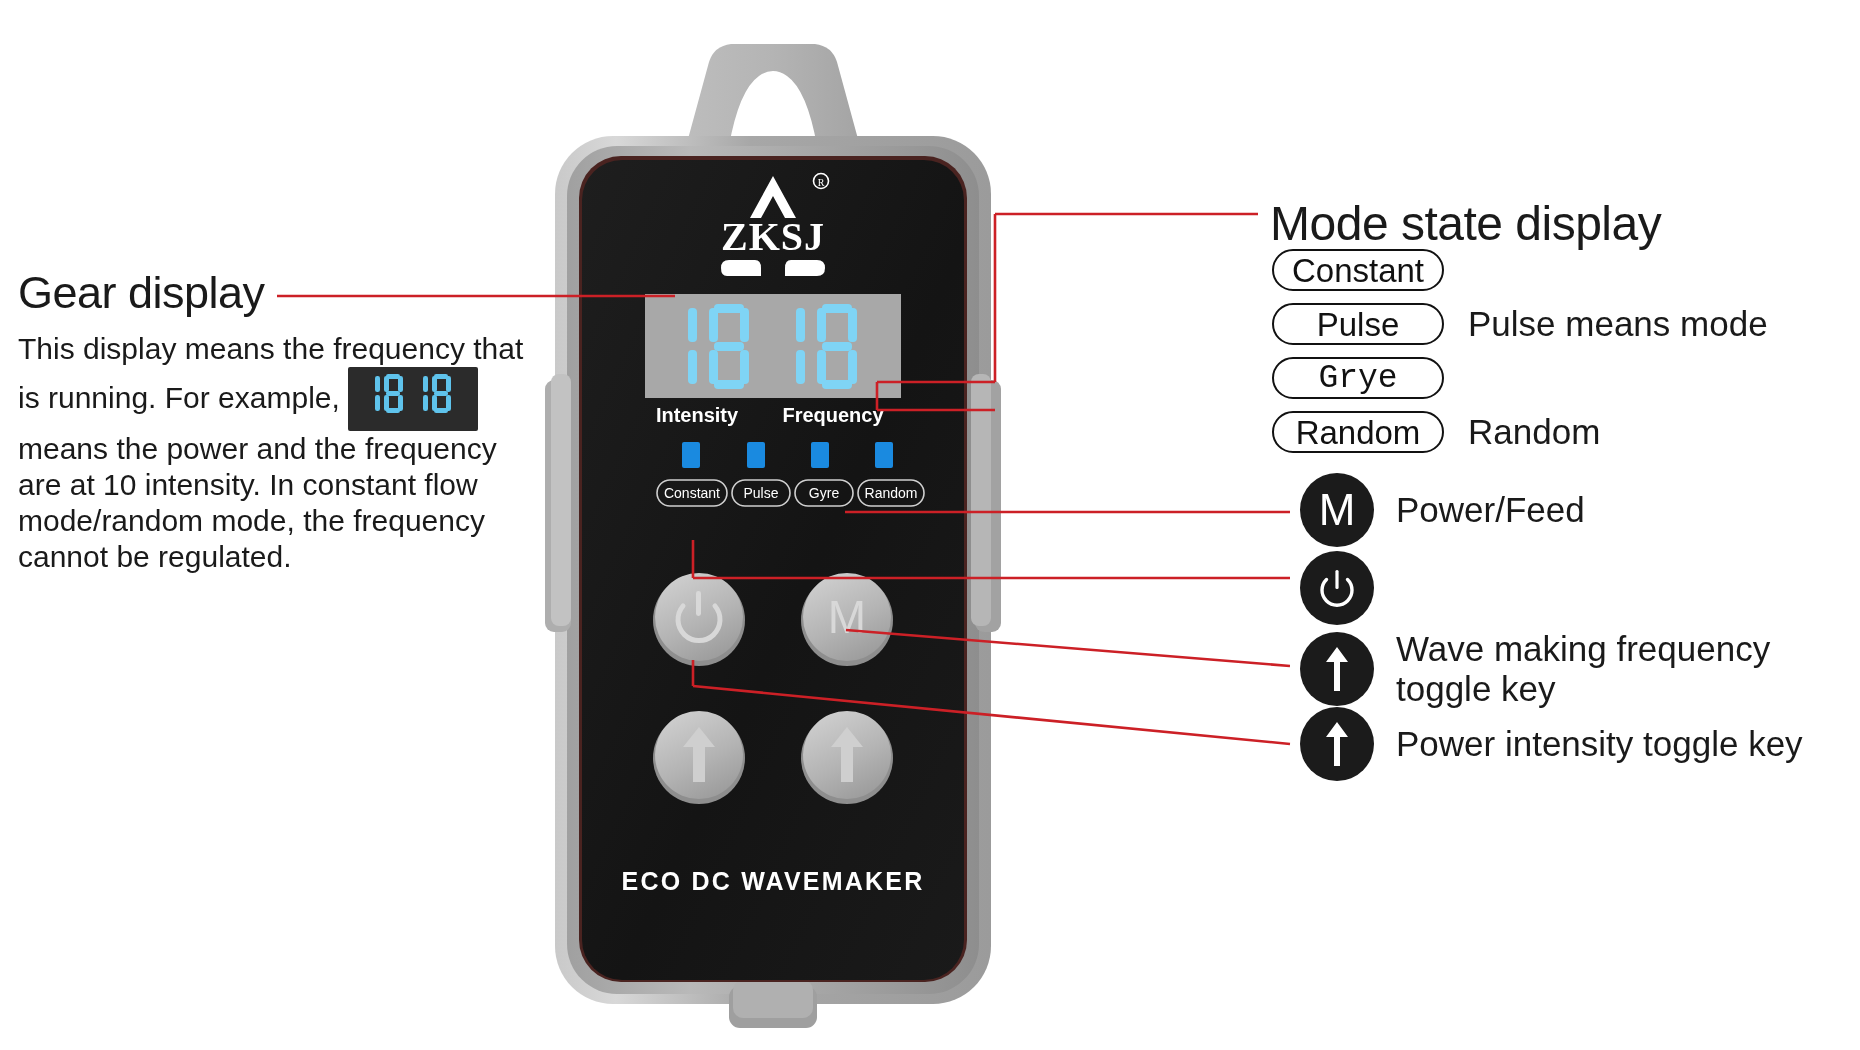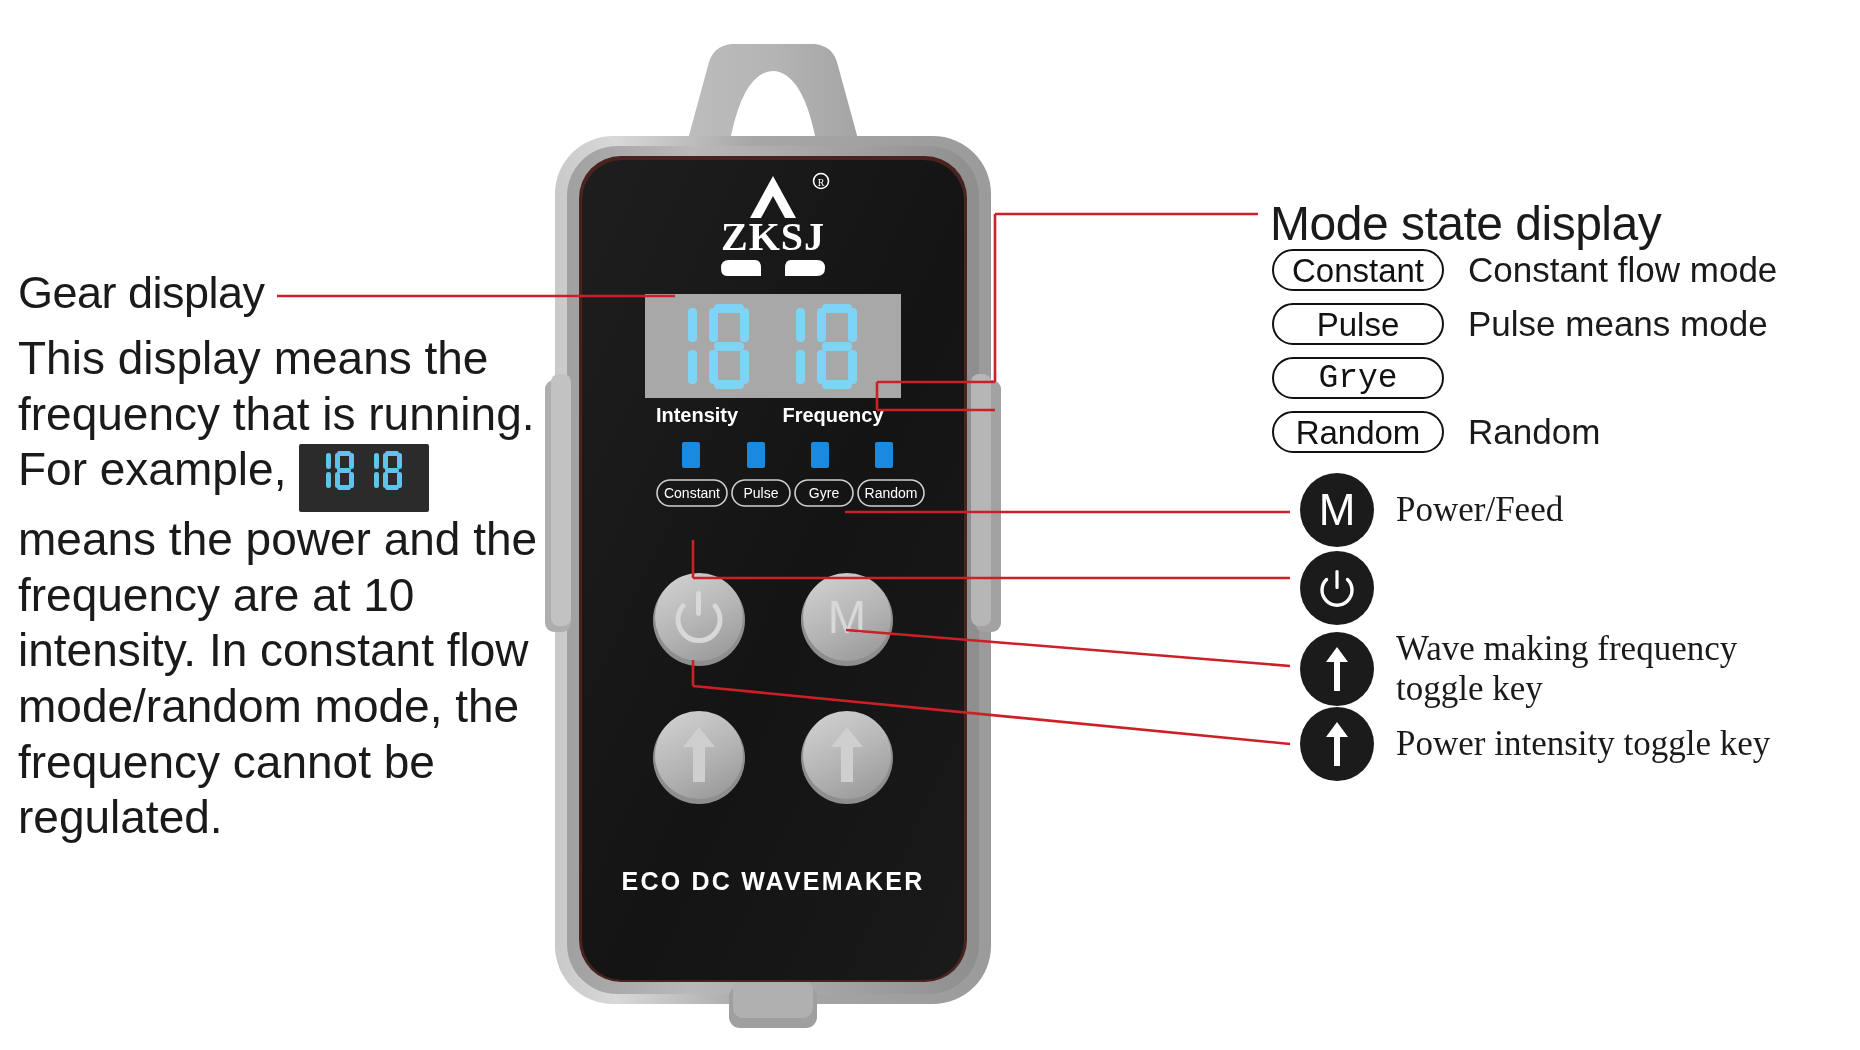--- a/index.html
+++ b/index.html
@@ -12,21 +12,21 @@
     position:relative;
     overflow:hidden;
   }
   .stage { position:absolute; inset:0; }
 
   
   #left-block {
     position:absolute; left:18px; top:262px; width:520px;margin-top:8px;
   }
   #gear-title { font-size:45px; line-height:1.0; letter-spacing:-0.5px; white-space:nowrap; }
-  #gear-para { font-size:46px; line-height:1.21; margin-top:16px; }
+  #gear-para { font-size:30px; line-height:1.21; margin-top:16px; }
   .inline-lcd {
     display:inline-block; vertical-align:-8px;
     background:#2b2b2b; padding:5px 13px 6px 13px; margin-right:6px;
     border-radius:2px;
   }
   .seg-sm { display:inline-block; }
   .seg-sm svg { display:block; }
 
   
   #mode-state-title {
@@ -44,21 +44,21 @@
 
   .icon-circle {
     width:74px; height:74px; border-radius:50%;
     background:#1b1b1b; display:flex; align-items:center; justify-content:center;
     flex:0 0 auto;
   }
   .icon-circle .m-glyph {
     color:#fff; font-size:44px; line-height:1; font-weight:400;
     font-family:"Liberation Sans", sans-serif;
   }
-  .legend-desc2 { font-size:35px; line-height:1.14; margin-left:22px;font-family:Liberation Serif, serif; }
+  .legend-desc2 { font-size:35px; line-height:1.14; margin-left:22px; }
 
   
   #device { position:absolute; left:533px; top:28px; width:480px; height:1000px; }
   #device svg { display:block; }
 
   
   #leaders { position:absolute; inset:0; pointer-events:none; }
 </style>
 </head>
 <body>
@@ -99,21 +99,20 @@
           </svg>
         </span>
       </span><span>means the power and the frequency are at 10 intensity.  In constant flow mode/random mode, the frequency cannot be regulated.</span>
     </div>
   </div>
 
   <div id="mode-state-title">Mode state display</div>
 
   <div class="legend-row" style="left:1272px; top:249px;">
     <div class="pill-lg">Constant</div>
-    <div class="legend-desc">Constant flow mode</div>
   </div>
   <div class="legend-row" style="left:1272px; top:303px;">
     <div class="pill-lg">Pulse</div>
     <div class="legend-desc">Pulse means mode</div>
   </div>
   <div class="legend-row" style="left:1272px; top:357px;font-family:Liberation Mono, monospace;">
     <div class="pill-lg">Grye</div>
   </div>
   <div class="legend-row" style="left:1272px; top:411px;">
     <div class="pill-lg">Random</div>

